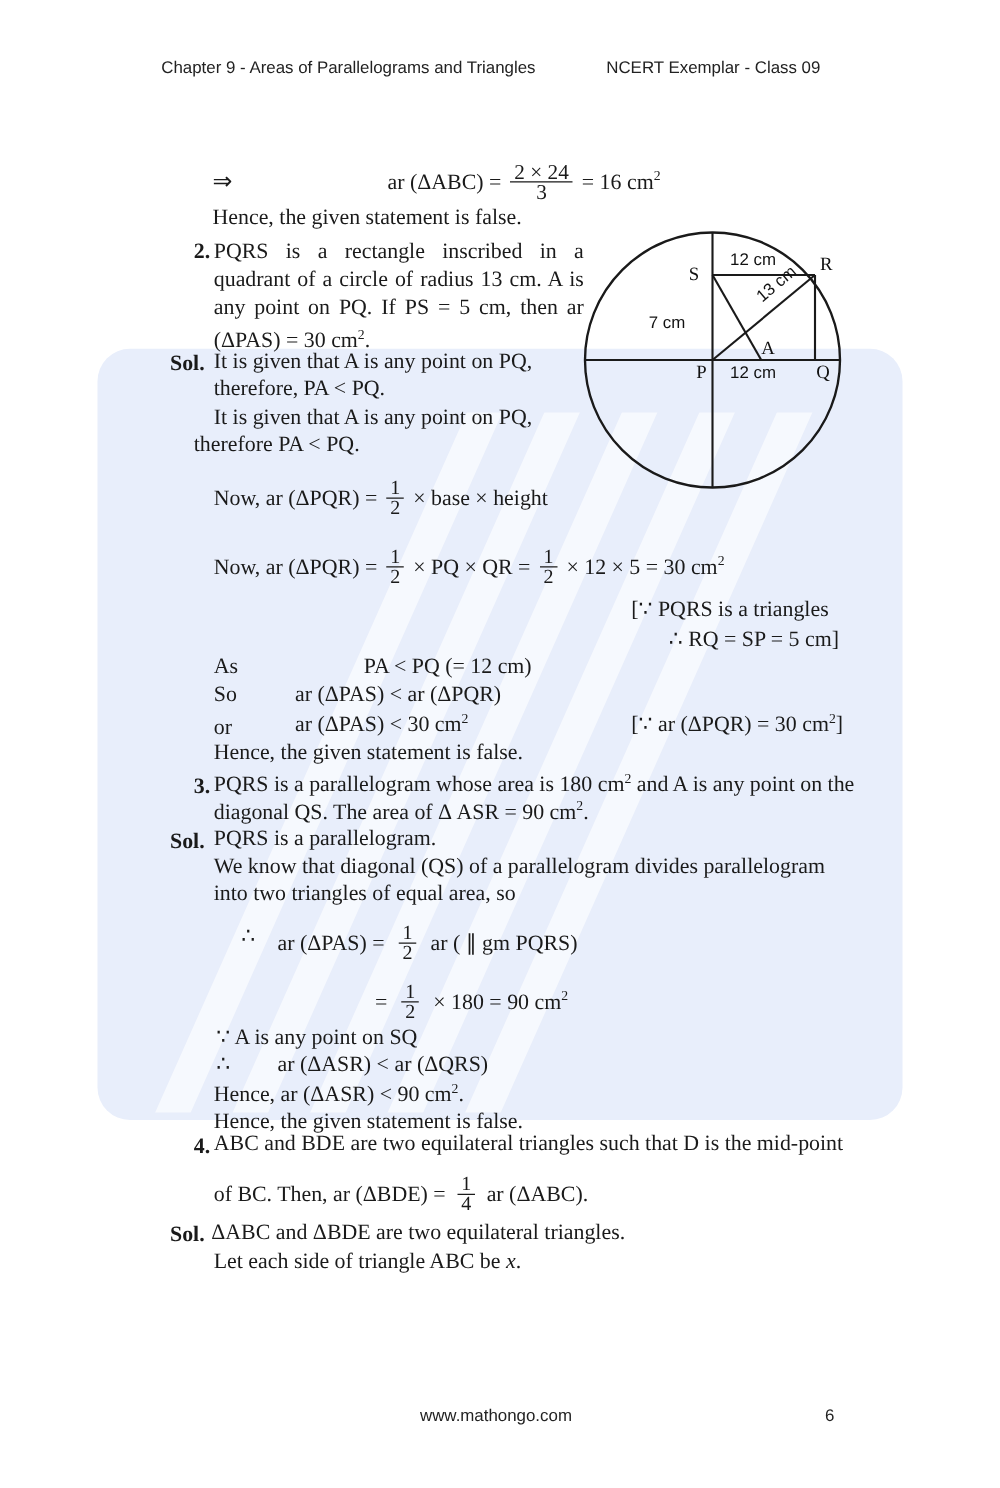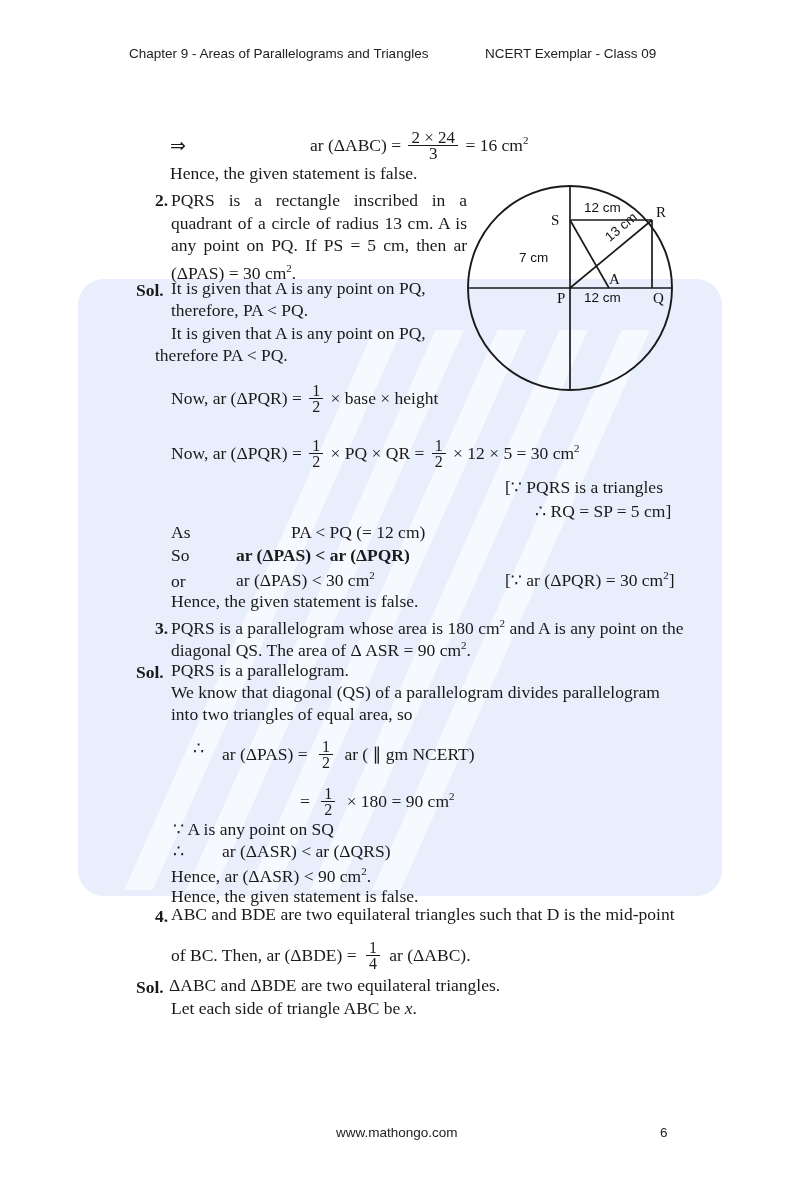--- a/index.html
+++ b/index.html
@@ -152,21 +152,21 @@
       <span>× 12 × 5  = 30 cm</span><span class="sup">2</span>
     </div>
 
     <div class="row" style="left:505px;top:479px;">[∵  PQRS is a triangles</div>
     <div class="row" style="left:535px;top:503px;">∴  RQ = SP = 5 cm]</div>
 
     <div class="row" style="left:171px;top:524px;">As</div>
     <div class="row" style="left:291px;top:524px;">PA  &lt;  PQ (= 12 cm)</div>
 
     <div class="row" style="left:171px;top:547px;">So</div>
-    <div class="row" style="left:236px;top:547px;font-weight:bold;">ar (ΔPAS)  &lt;  ar (ΔPQR)</div>
+    <div class="row" style="left:236px;top:547px;">ar (ΔPAS)  &lt;  ar (ΔPQR)</div>
 
     <div class="row" style="left:171px;top:573px;">or</div>
     <div class="row" style="left:236px;top:570px;">
       <span>ar (ΔPAS)  &lt;  30 cm</span><span class="sup">2</span>
     </div>
     <div class="row" style="left:505px;top:570px;">
       <span>[∵  ar (ΔPQR) = 30 cm</span><span class="sup">2</span><span>]</span>
     </div>
     <div class="row" style="left:171px;top:593px;">Hence, the given statement is false.</div>
 
@@ -183,21 +183,21 @@
     <div class="row" style="left:171px;top:684px;">We know that diagonal (QS) of a parallelogram divides parallelogram</div>
     <div class="row" style="left:171px;top:706px;">into two triangles of equal area, so</div>
 
     <div class="row" style="left:193px;top:740px;">∴</div>
     <div class="row" style="left:222px;top:740px;">
       <span>ar (ΔPAS) =</span>
       <span class="frac" style="margin:0 7px;">
         <span class="num">1</span>
         <span class="den">2</span>
       </span>
-      <span>ar ( ∥ gm NCERT)</span>
+      <span>ar ( ∥ gm PQRS)</span>
     </div>
 
     <div class="row" style="left:300px;top:787px;">
       <span>=</span>
       <span class="frac" style="margin:0 7px;">
         <span class="num">1</span>
         <span class="den">2</span>
       </span>
       <span>× 180 = 90 cm</span><span class="sup">2</span>
     </div>

